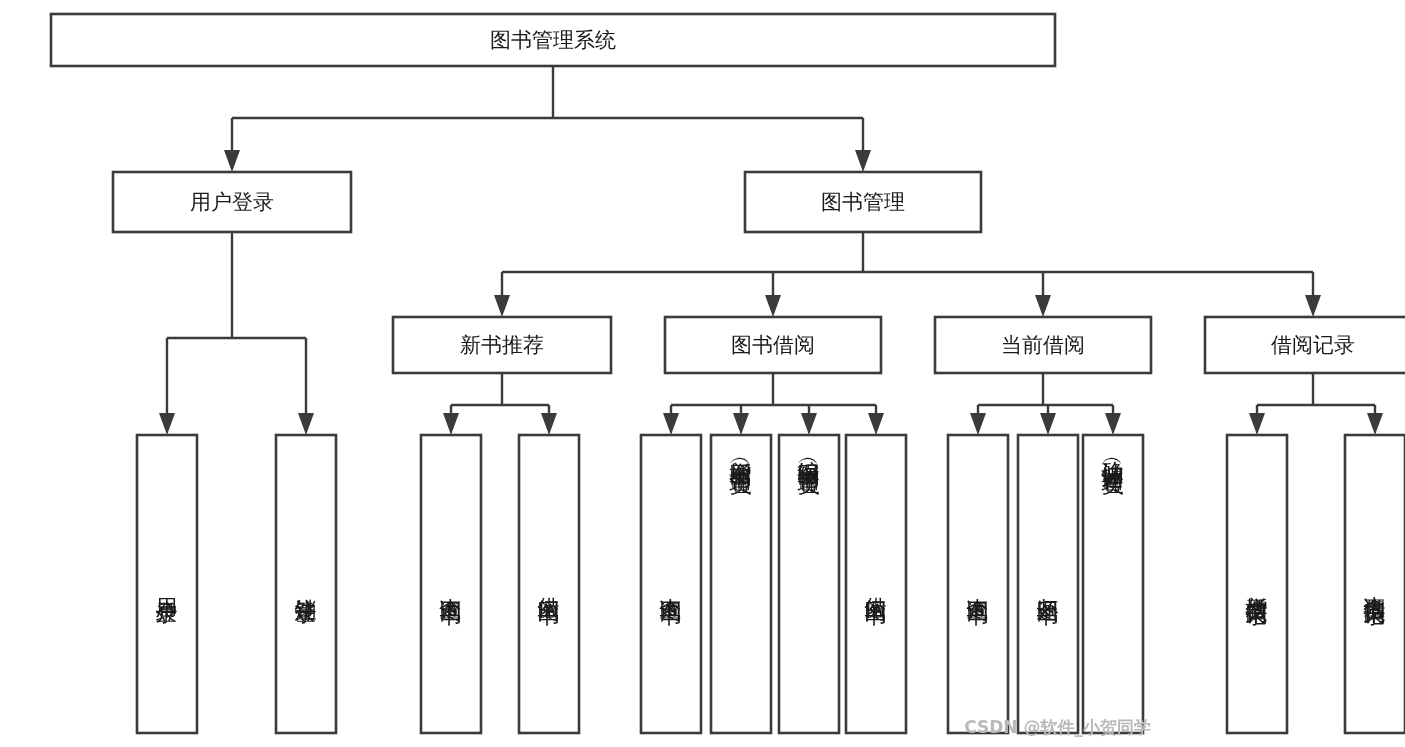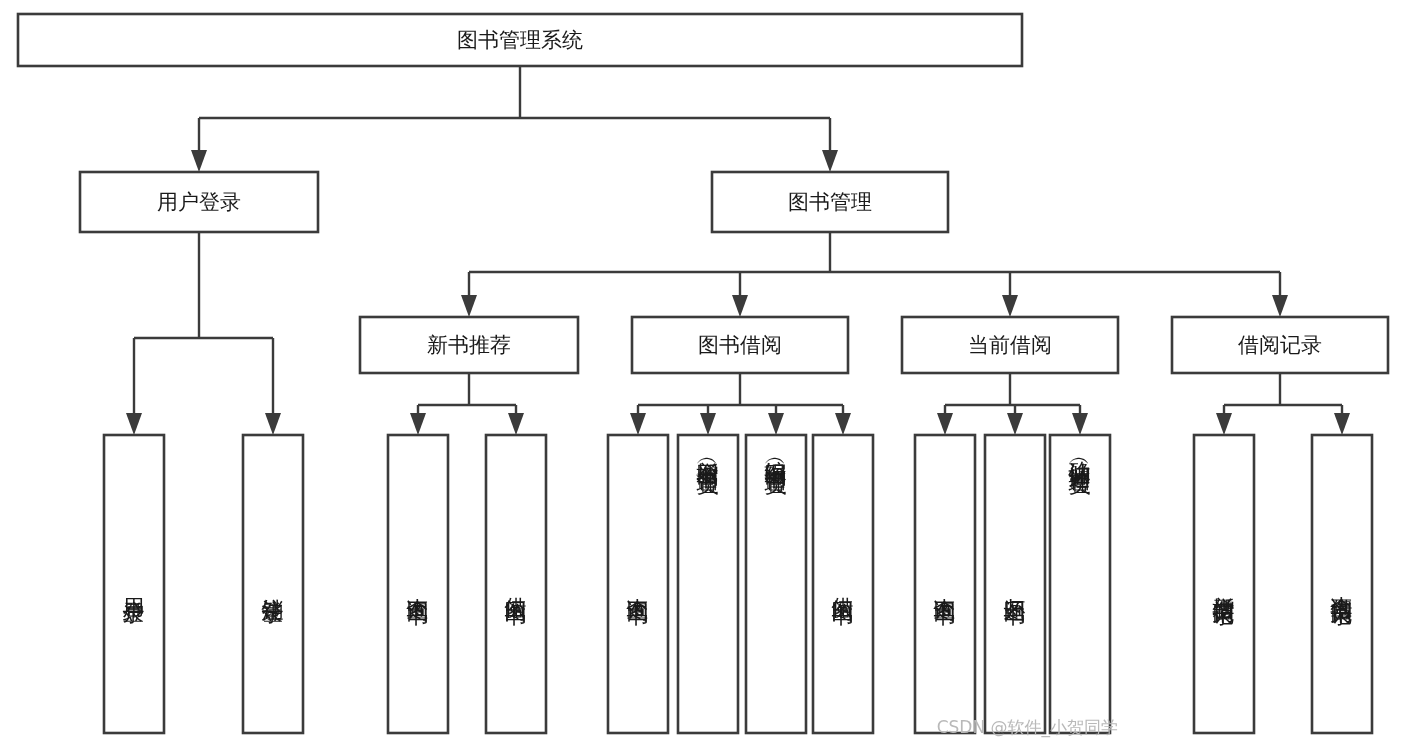--- a/index.html
+++ b/index.html
@@ -10,20 +10,21 @@
   body {
     width: 1405px;
     height: 747px;
     font-family: "Liberation Sans", "DejaVu Sans", sans-serif;
     overflow: hidden;
   }
   #diagram-root {
     position: relative;
     width: 1126px;
     height: 747px;
+    margin-left: 33px;
   }
   svg#flow {
     position: absolute;
     left: 0;
     top: 0;
     width: 1405px;
     height: 747px;
   }
   .box-rect {
     fill: #ffffff;
@@ -65,20 +66,21 @@
     font-family: "DejaVu Sans", "Liberation Sans", sans-serif;
   }
   #watermark {
     position: absolute;
     right: 8px;
     bottom: 8px;
     font-size: 17px;
     color: #b9b9b9;
     font-family: "DejaVu Sans", "Liberation Sans", sans-serif;
     white-space: nowrap;
+    font-weight: bold;
   }
 </style>
 </head>
 <body>
 
 <div id="diagram-root">
 
   <svg id="flow" viewBox="0 0 1405 747" xmlns="http://www.w3.org/2000/svg">
 
     <g>

